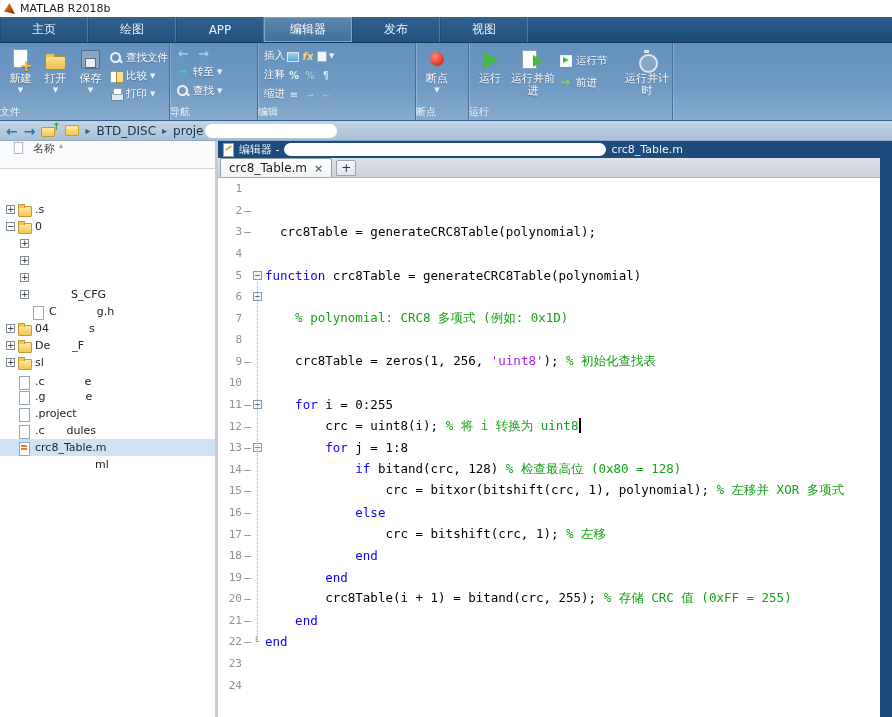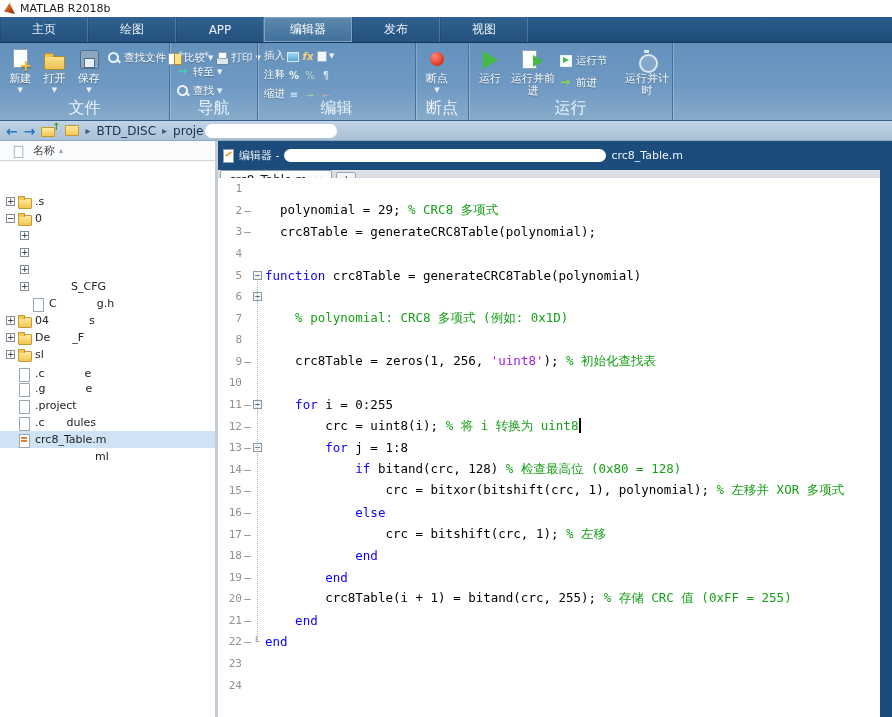--- a/index.html
+++ b/index.html
@@ -11,28 +11,28 @@
   .matlab-logo{width:11px;height:11px;background:linear-gradient(135deg,#f0913e,#c14f1d 55%,#7a2a14);clip-path:polygon(50% 0,100% 100%,0 78%);flex:none}
 
   
   .tabsrow{position:absolute;left:0;top:17px;width:892px;height:26px;background:linear-gradient(#2b5d8c,#1c4a76);display:flex;border-bottom:1px solid #14365a}
   .rtab{width:88px;display:flex;align-items:center;justify-content:center;font-size:12px;color:#e8f0f8;background:linear-gradient(#30618f,#24517e);border-right:1px solid rgba(255,255,255,.18);border-left:1px solid rgba(0,0,0,.12)}
   .rtab.active{background:linear-gradient(#5d88ae,#40709b);border:1px solid #7fa3c0;color:#fff}
 
   
   .ribbon{position:absolute;left:0;top:43px;width:892px;height:78px;background:linear-gradient(180deg,#6492bd 0%,#6e99c2 55%,#86abcb 100%);display:flex;border-bottom:1px solid #35618e}
   .rsec{position:relative;height:100%;border-right:1px solid #4a7097;box-shadow:1px 0 0 rgba(255,255,255,.22)}
-  .rlabel{position:absolute;bottom:1px;left:0;right:0;text-align:center;font-size:16px;color:#eaf2f9}
+  .rlabel{position:absolute;bottom:1px;left:0;right:0;text-align:left;font-size:10px;color:#eaf2f9}
   .rcontent{display:flex;padding:3px 0 0 4px;gap:2px}
   .bigbtn{width:34px;display:flex;flex-direction:column;align-items:center;padding-top:2px;gap:1px}
   .bigbtn.wide{width:46px}
   .bl{font-size:11px;color:#fff;text-shadow:0 1px 1px rgba(0,0,0,.35);text-align:center;line-height:12px;white-space:nowrap}
   .bl.two{white-space:normal;width:44px}
   .dd,.sdd{font-size:7px;color:#e8f0f8}
-  .smallcol{display:flex;flex-direction:row;gap:1px;padding-top:3px;width:62px}
+  .smallcol{display:flex;flex-direction:column;gap:1px;padding-top:3px;width:62px}
   .smallbtn{display:flex;align-items:center;gap:3px;height:17px}
   .sl{font-size:10.5px;color:#fff;text-shadow:0 1px 1px rgba(0,0,0,.3);white-space:nowrap}
   .navcontent{flex-direction:column;gap:2px;padding-left:6px}
   .navarrows{display:flex;gap:9px;padding-left:2px;height:15px}
   .navdis{color:#c9d7e3;font-size:13px;font-weight:bold;opacity:.8}
   .editcontent{flex-direction:column;gap:1px;padding-left:6px;padding-top:4px}
   .editrow{display:flex;align-items:center;gap:2px;height:18px}
   .runcontent{gap:3px}
   .runcol{display:flex;flex-direction:column;gap:5px;padding-top:6px;width:62px}
 
@@ -85,42 +85,42 @@
   
   .blob{display:inline-block;background:#fff;border-radius:7px;vertical-align:middle;height:13px;margin:0 1px}
   .blob-s{width:20px}.blob-m{width:38px}.blob-l{width:58px}
   .blob-title{width:322px;height:13px}
   .blob-crumb{width:132px;height:14px;margin-left:-4px}
 
   
   .leftpanel{position:absolute;left:0;top:141px;width:215px;bottom:0;background:#fff}
   .ptitle{height:17px;background:#1b4c7c;color:#eef3f8;display:flex;align-items:center;justify-content:space-between;font-size:11px;padding:0 5px}
   .pmenu{color:#cfe0f0;font-size:12px}
-  .colheader{height:20px;border-bottom:1px solid #d0d4d8;display:flex;align-items:center;gap:4px;font-size:11px;color:#444;padding-left:12px;background:#fafbfc}
+  .colheader{height:28px;border-bottom:1px solid #d0d4d8;display:flex;gap:4px;font-size:11px;color:#444;padding-left:12px;background:#fafbfc}
   .sortarrow{color:#98a2ac;font-size:8px}
   .tree{padding-top:32px}
   .trow{height:17px;display:flex;align-items:center;font-size:11px;color:#222;white-space:nowrap}
   .trow.selected{background:#cfe3f5}
   .expander{width:9px;height:9px;border:1px solid #808c98;background:#fff;color:#222;font-size:9px;line-height:7px;text-align:center;margin-right:3px;flex:none}
   .expspace{width:12px;flex:none}
   .ticspace{width:17px;flex:none}
   .tic{width:13px;height:12px;margin-right:4px;position:relative;flex:none}
   .tic-folder::before{content:"";position:absolute;left:0;top:2px;width:12px;height:9px;background:linear-gradient(#ffe9a0,#f3c650);border:1px solid #c49a35;border-radius:1px}
   .tic-folder::after{content:"";position:absolute;left:0;top:0;width:5px;height:3px;background:#f3c650;border:1px solid #c49a35;border-bottom:none}
   .tic-file::before,.tic-mfile::before{content:"";position:absolute;left:1px;top:0;width:9px;height:12px;background:#fff;border:1px solid #9aa8b4}
   .tic-mfile::after{content:"";position:absolute;left:3px;top:3px;width:6px;height:2px;background:#e08030;box-shadow:0 3px 0 #e08030}
   .hdr-ic{transform:scale(.85)}
   .tlabel{overflow:hidden}
 
   .splitter{position:absolute;left:215px;top:141px;width:3px;bottom:0;background:#c4cdd6}
   .rightstrip{position:absolute;right:0;top:141px;width:12px;bottom:0;background:#1b4c7c}
 
   
   .editor{position:absolute;left:218px;top:141px;right:12px;bottom:0;background:#fff}
-  .etitle{height:29px;background:#1b4c7c;color:#f0f5fa;display:flex;align-items:center;gap:4px;font-size:11px;padding:0 4px;white-space:nowrap}
+  .etitle{height:17px;background:#1b4c7c;color:#f0f5fa;display:flex;align-items:center;gap:4px;font-size:11px;padding:0 4px;white-space:nowrap}
   .eic{position:relative;width:13px;height:13px;flex:none}
   .eic::before{content:"";position:absolute;left:1px;top:0;width:9px;height:12px;background:#fff;border:1px solid #8fa3b5}
   .eic::after{content:"";position:absolute;left:3px;top:4px;width:7px;height:2px;background:#e8a23c;transform:rotate(-35deg)}
   .tabbar{height:20px;background:linear-gradient(#dfe3e8,#cdd3da);border-bottom:1px solid #a8b2bc;display:flex;align-items:flex-end;padding-left:2px}
   .doctab{height:19px;display:flex;align-items:center;gap:7px;padding:0 8px;background:linear-gradient(#ffffff,#f0f3f6);border:1px solid #93a0ac;border-bottom:none;font-size:12px;color:#1a1a1a;border-radius:2px 2px 0 0}
   .tclose{color:#5a6570;font-size:11px;font-weight:bold}
   .plustab{width:20px;height:16px;margin-left:4px;margin-bottom:1px;background:linear-gradient(#f6f8fa,#e2e7ec);border:1px solid #98a4b0;text-align:center;line-height:15px;font-size:12px;color:#333;border-radius:2px 2px 0 0}
   .codewrap{position:absolute;left:0;right:0;top:37px;bottom:0;background:#fff;overflow:hidden;font-family:"DejaVu Sans Mono","Liberation Mono",monospace}
   .foldguide{position:absolute;left:39px;top:101px;height:363px;border-left:1px dotted #a8b0b8}
   .crow{display:flex;align-items:center;height:21.58px;white-space:pre}
@@ -397,21 +397,21 @@
     <div class="doctab active">
       <span>crc8_Table.m</span>
       <span class="tclose">×</span>
     </div>
     <div class="plustab">+</div>
   </div>
   <div class="codewrap">
     <div class="foldguide"></div>
     <div id="code-lines">
         <div class="crow"><span class="ln">1</span><span class="dash"></span><span class="fold"></span><span class="codetext"></span></div>
-        <div class="crow"><span class="ln">2</span><span class="dash">–</span><span class="fold"></span><span class="codetext"><span class="tok-pl">  polynomial = 29; </span><span class="tok-cm">% CRC8 多项式</span></span></div>
+        <div class="crow"><span class="ln">2</span><span class="dash">–</span><span class="fold"></span></div>
         <div class="crow"><span class="ln">3</span><span class="dash">–</span><span class="fold"></span><span class="codetext"><span class="tok-pl">  crc8Table = generateCRC8Table(polynomial);</span></span></div>
         <div class="crow"><span class="ln">4</span><span class="dash"></span><span class="fold"></span><span class="codetext"></span></div>
         <div class="crow"><span class="ln">5</span><span class="dash"></span><span class="fold"><span class="fbox">−</span></span><span class="codetext"><span class="tok-kw">function</span><span class="tok-pl"> crc8Table = generateCRC8Table(polynomial)</span></span></div>
         <div class="crow"><span class="ln">6</span><span class="dash"></span><span class="fold"><span class="fbox">−</span></span></div>
         <div class="crow"><span class="ln">7</span><span class="dash"></span><span class="fold"></span><span class="codetext"><span class="tok-cm">    % polynomial: CRC8 多项式 (例如: 0x1D)</span></span></div>
         <div class="crow"><span class="ln">8</span><span class="dash"></span><span class="fold"></span><span class="codetext"></span></div>
         <div class="crow"><span class="ln">9</span><span class="dash">–</span><span class="fold"></span><span class="codetext"><span class="tok-pl">    crc8Table = zeros(1, 256, </span><span class="tok-st">'uint8'</span><span class="tok-pl">); </span><span class="tok-cm">% 初始化查找表</span></span></div>
         <div class="crow"><span class="ln">10</span><span class="dash"></span><span class="fold"></span><span class="codetext"></span></div>
         <div class="crow"><span class="ln">11</span><span class="dash">–</span><span class="fold"><span class="fbox">−</span></span><span class="codetext"><span class="tok-pl">    </span><span class="tok-kw">for</span><span class="tok-pl"> i = 0:255</span></span></div>
         <div class="crow"><span class="ln">12</span><span class="dash">–</span><span class="fold"></span><span class="codetext"><span class="tok-pl">        crc = uint8(i); </span><span class="tok-cm">% 将 i 转换为 uint8</span><span class="caret"></span></span></div>

